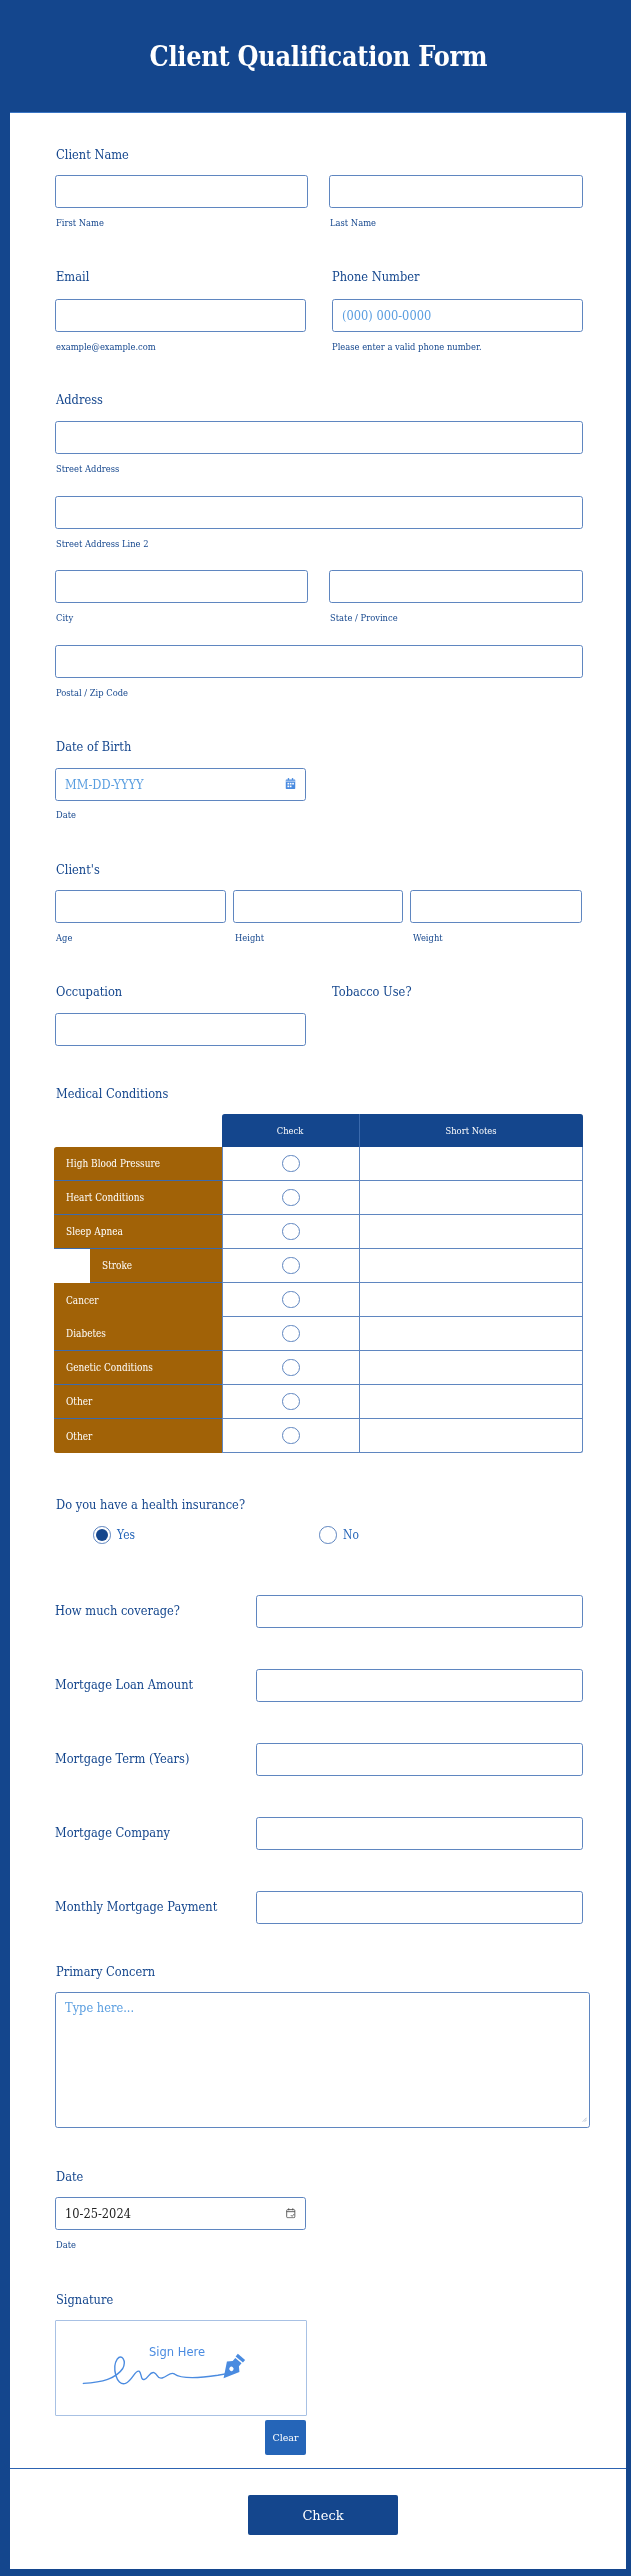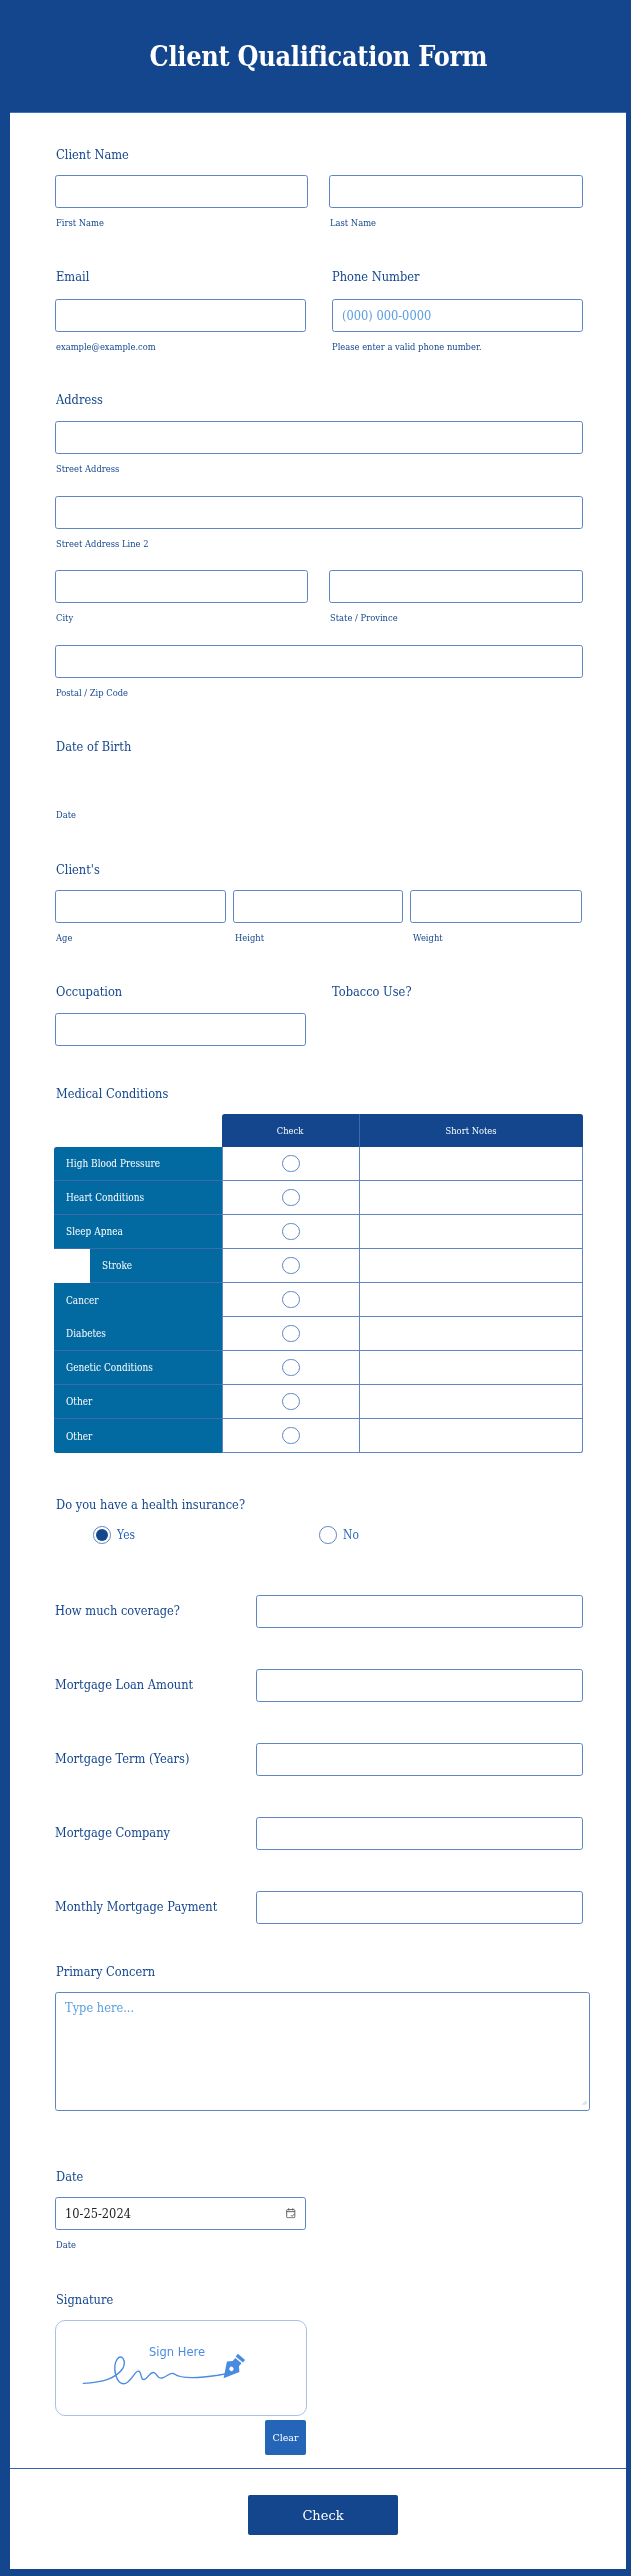--- a/index.html
+++ b/index.html
@@ -11,31 +11,31 @@
     .abs { position: absolute; }
     .label { font-size: 13px; color: #14468d; white-space: nowrap; transform-origin: left center; transform: scaleX(0.88); }
     .sublabel { font-size: 9.5px; color: #14468d; white-space: nowrap; transform-origin: left center; transform: scaleX(0.88); }
     .input { position: absolute; height: 33px; border: 0.7px solid #5f86c0; border-radius: 2.7px; background: #fff; font-family: "DejaVu Serif", serif; font-size: 13px; color: #14468d; padding: 0 8.8px; display: flex; align-items: center; }
     .placeholder { color: #5a9ee0; white-space: nowrap; transform-origin: left center; transform: scaleX(0.88); }
     .value { color: #222; white-space: nowrap; transform-origin: left center; transform: scaleX(0.88); }
     .icon-right { position: absolute; right: 9.5px; top: 50%; transform: translateY(-50%); }
     
     .mc-head { position: absolute; top: 1114px; height: 33px; background: #14468d; color: #fff; font-size: 9.5px; display: flex; align-items: center; justify-content: center; }
     .mc-head span { transform: scaleX(0.88); white-space: nowrap; }
-    .mc-rowlabel { position: absolute; left: 44px; width: 196px; height: 34px; background: #0369a1; color: #fff; font-size: 10.2px; display: flex; align-items: center; padding-left: 12.2px; border-bottom: 0.7px solid #3b6aad; }
+    .mc-rowlabel { position: absolute; left: 44px; width: 196px; height: 34px; background: #a16207; color: #fff; font-size: 10.2px; display: flex; align-items: center; padding-left: 12.2px; border-bottom: 0.7px solid #3b6aad; }
     .mc-rowlabel span { transform: scaleX(0.88); transform-origin: left center; white-space: nowrap; }
     .mc-cell { position: absolute; height: 34px; background: #fff; border-bottom: 0.7px solid #5f86c0; border-right: 0.7px solid #5f86c0; display: flex; align-items: center; justify-content: center; }
     .radio-empty { width: 17.6px; height: 17.6px; border: 1px solid #5f86c0; border-radius: 50%; background: #fff; }
     .radio-on { width: 17.6px; height: 17.6px; border: 1px solid #5f86c0; border-radius: 50%; background: #fff; display: flex; align-items: center; justify-content: center; }
     .radio-on::after { content: ""; width: 12.2px; height: 12.2px; border-radius: 50%; background: #14468d; }
-    .sig-box { position: absolute; left: 45px; top: 2320px; width: 252px; height: 96px; border: 0.7px solid #a8c1e4; border-radius: 10px; background: #fff; }
+    .sig-box { position: absolute; left: 45px; top: 2320px; width: 252px; height: 96px; border: 0.7px solid #a8c1e4; border-radius: 1px; background: #fff; }
     .clear-btn { position: absolute; left: 255px; top: 2420px; width: 41px; height: 35px; background: #2565b8; color: #fff; border-radius: 2px; border: none; font-family: "DejaVu Serif", serif; font-size: 9.5px; display: flex; align-items: center; justify-content: center; }
     .divider { position: absolute; left: 0; top: 2468px; width: 616px; height: 1.4px; background: #2d63b0; }
     .submit-btn { position: absolute; left: 238px; top: 2495px; width: 150px; height: 40px; background: #14468d; color: #fff; border-radius: 2px; font-family: "DejaVu Serif", serif; font-size: 13px; display: flex; align-items: center; justify-content: center; border: none; }
-    .textarea { position: absolute; left: 45px; top: 1992px; width: 535px; height: 119px; border: 0.7px solid #5f86c0; border-radius: 2.7px; background: #fff; padding: 6.8px 8.8px; font-size: 13px; }
+    .textarea { position: absolute; left: 45px; top: 1992px; width: 535px; height: 136px; border: 0.7px solid #5f86c0; border-radius: 2.7px; background: #fff; padding: 6.8px 8.8px; font-size: 13px; }
   </style>
 </head>
 <body>
 
 <div class="page">
 
   <div class="header">
     <h1>Client Qualification Form</h1>
   </div>
 
@@ -60,20 +60,36 @@
   <div class="input" style="left:45px; top:496px; width:528px;"></div>
   <div class="abs sublabel" style="left:46px; top:538px;">Street Address Line 2</div>
   <div class="input" style="left:45px; top:570px; width:253px;"></div>
   <div class="input" style="left:319px; top:570px; width:254px;"></div>
   <div class="abs sublabel" style="left:46px; top:612px;">City</div>
   <div class="abs sublabel" style="left:320px; top:612px;">State / Province</div>
   <div class="input" style="left:45px; top:645px; width:528px;"></div>
   <div class="abs sublabel" style="left:46px; top:687px;">Postal / Zip Code</div>
 
   <div class="abs label" style="left:46px; top:739px;">Date of Birth</div>
+  <div class="input" style="left:45px; top:768px; width:251px;">
+    <span class="placeholder">MM-DD-YYYY</span>
+    <span class="icon-right">
+      <svg width="11" height="12.2" viewBox="0 0 16 18">
+          <rect x="1" y="3" width="14" height="14" rx="1" fill="#4a8be0"></rect>
+          <rect x="4" y="1" width="2" height="3" fill="#4a8be0"></rect>
+          <rect x="10" y="1" width="2" height="3" fill="#4a8be0"></rect>
+          <rect x="1" y="5" width="14" height="1" fill="#fff"></rect>
+          <rect x="3.5" y="8" width="2.5" height="2.5" fill="#fff"></rect>
+          <rect x="7" y="8" width="2.5" height="2.5" fill="#fff"></rect>
+          <rect x="10.5" y="8" width="2.5" height="2.5" fill="#fff"></rect>
+          <rect x="3.5" y="12" width="2.5" height="2.5" fill="#fff"></rect>
+          <rect x="7" y="12" width="2.5" height="2.5" fill="#fff"></rect>
+        </svg>
+    </span>
+  </div>
   <div class="abs sublabel" style="left:46px; top:809px;">Date</div>
 
   <div class="abs label" style="left:46px; top:862px;">Client's</div>
   <div class="input" style="left:45px; top:890px; width:171px;"></div>
   <div class="input" style="left:223px; top:890px; width:170px;"></div>
   <div class="input" style="left:400px; top:890px; width:172px;"></div>
   <div class="abs sublabel" style="left:46px; top:932px;">Age</div>
   <div class="abs sublabel" style="left:225px; top:932px;">Height</div>
   <div class="abs sublabel" style="left:403px; top:932px;">Weight</div>
 

